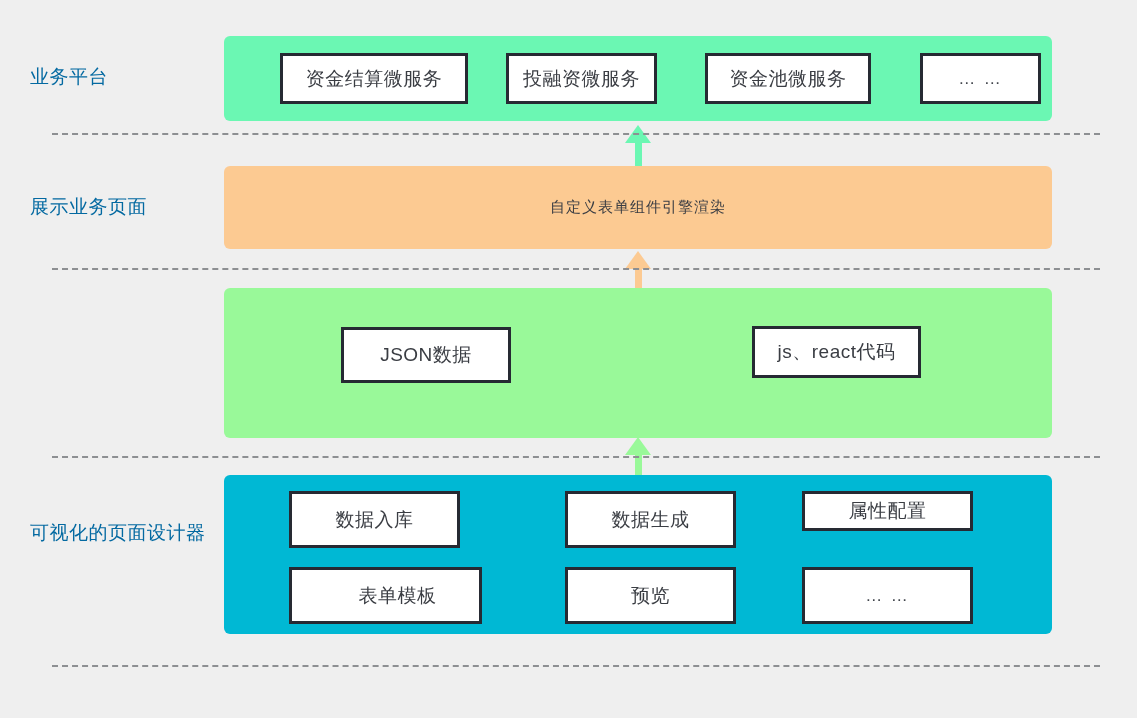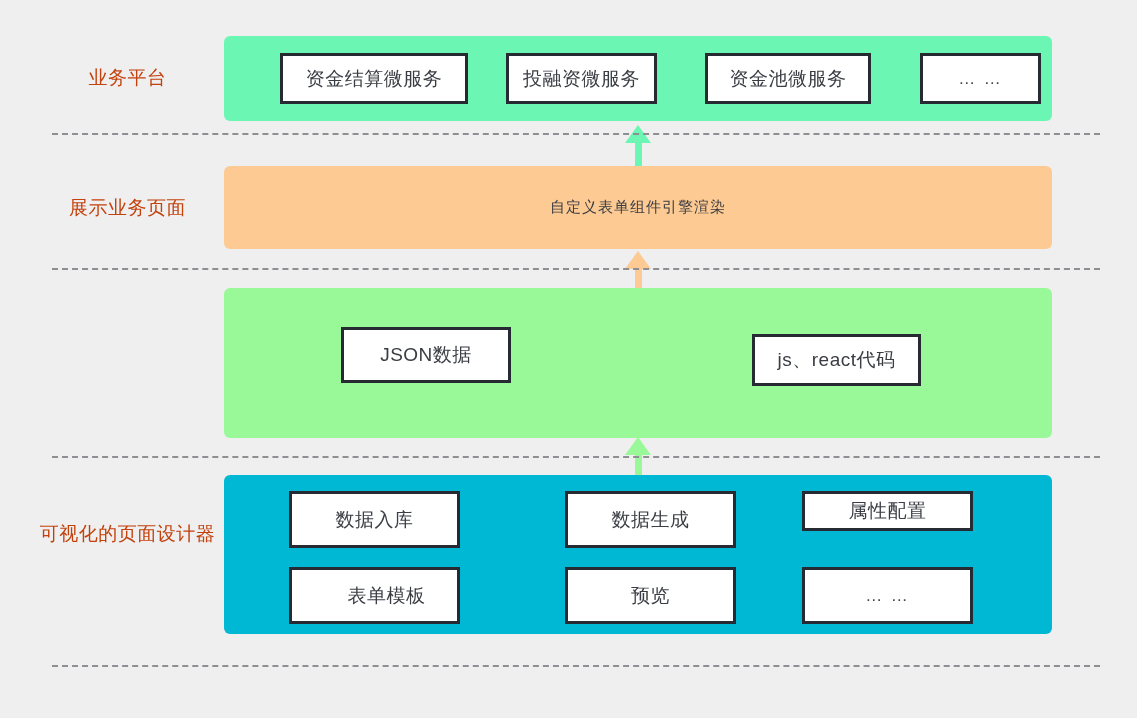--- a/index.html
+++ b/index.html
@@ -19,26 +19,27 @@
   .canvas {
     position: absolute;
     inset: 0;
   }
 
   
   .row-label {
     position: absolute;
     left: 30px;
     width: 195px;
-    text-align: center;
+    text-align: left;
     font-size: 19px;
     line-height: 26px;
-    color: #c2410c;
+    color: #0369a1;
     letter-spacing: 0.5px;
     white-space: pre-line;
+    font-family: Liberation Mono, monospace;
   }
 
   
   .band {
     position: absolute;
     left: 224px;
     width: 828px;
     border-radius: 6px;
     box-sizing: border-box;
   }
@@ -145,21 +146,21 @@
     <div class="shaft" style="background:#fcca92;"></div>
   </div>
 
   <div class="divider" style="top:268px;"></div>
 
 
   <div class="band" style="top:288px;height:150px;background:#99f999;">
     <div class="node" style="left:117px;top:39px;width:170px;height:56px;">
       <span>JSON数据</span>
     </div>
-    <div class="node" style="left:528px;top:38px;width:169px;height:52px;margin-top:8px;">
+    <div class="node" style="left:528px;top:38px;width:169px;height:52px;">
       <span>js、react代码</span>
     </div>
   </div>
 
   <div class="arrow" style="left:625px;top:437px;height:40px;">
     <div class="head" style="border-bottom:18px solid #99f999;"></div>
     <div class="shaft" style="background:#99f999;"></div>
   </div>
 
   <div class="divider" style="top:456px;"></div>
@@ -170,21 +171,21 @@
     <div class="node" style="left:65px;top:16px;width:171px;height:57px;">
       <span>数据入库</span>
     </div>
     <div class="node" style="left:341px;top:16px;width:171px;height:57px;">
       <span>数据生成</span>
     </div>
     <div class="node" style="left:578px;top:16px;width:171px;height:40px;">
       <span>属性配置</span>
     </div>
 
-    <div class="node" style="left:65px;top:92px;width:171px;height:57px;padding-left:24px;">
+    <div class="node" style="left:65px;top:92px;width:193px;height:57px;padding-left:24px;">
       <span>表单模板</span>
     </div>
     <div class="node" style="left:341px;top:92px;width:171px;height:57px;">
       <span>预览</span>
     </div>
     <div class="node dots" style="left:578px;top:92px;width:171px;height:57px;">
       <span>… …</span>
     </div>
   </div>
 

